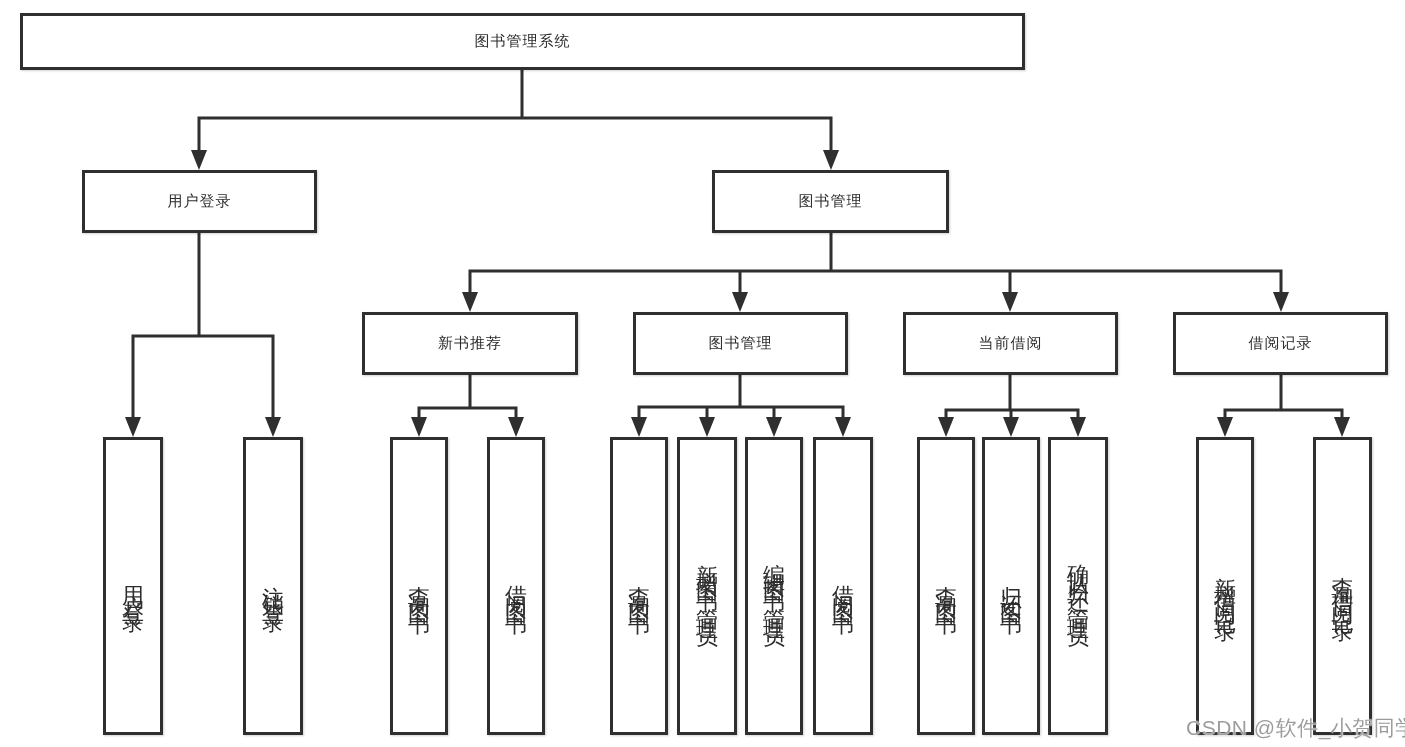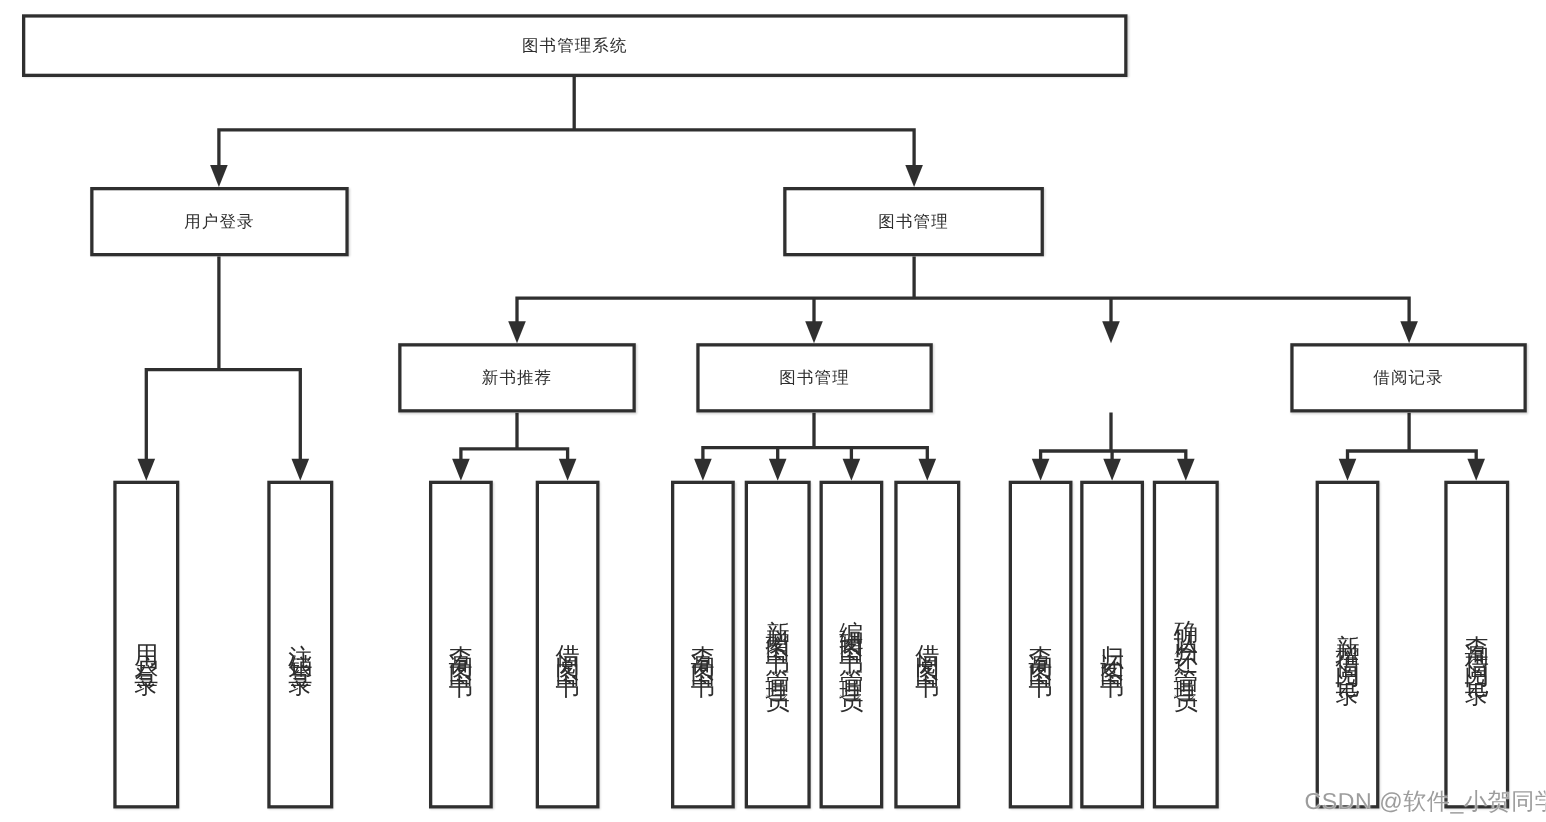--- a/index.html
+++ b/index.html
@@ -89,20 +89,21 @@
     </g>
   </svg>
 
   <div class="hbox" style="left:20px; top:13px; width:1005px; height:57px;">图书管理系统</div>
 
   <div class="hbox" style="left:82px; top:170px; width:235px; height:63px;">用户登录</div>
   <div class="hbox" style="left:712px; top:170px; width:237px; height:63px;">图书管理</div>
 
   <div class="hbox" style="left:362px; top:312px; width:216px; height:63px;">新书推荐</div>
   <div class="hbox" style="left:633px; top:312px; width:215px; height:63px;">图书管理</div>
+  <div class="hbox" style="left:903px; top:312px; width:215px; height:63px;">当前借阅</div>
   <div class="hbox" style="left:1173px; top:312px; width:215px; height:63px;">借阅记录</div>
 
   <div class="vbox" style="left:103px; width:60px;">用户登录</div>
   <div class="vbox" style="left:243px; width:60px;">注销登录</div>
 
   <div class="vbox" style="left:390px; width:58px;">查询图书</div>
   <div class="vbox" style="left:487px; width:58px;">借阅图书</div>
 
   <div class="vbox" style="left:610px; width:58px;">查询图书</div>
   <div class="vbox" style="left:677px; width:60px;">新增图书（管理员）</div>

